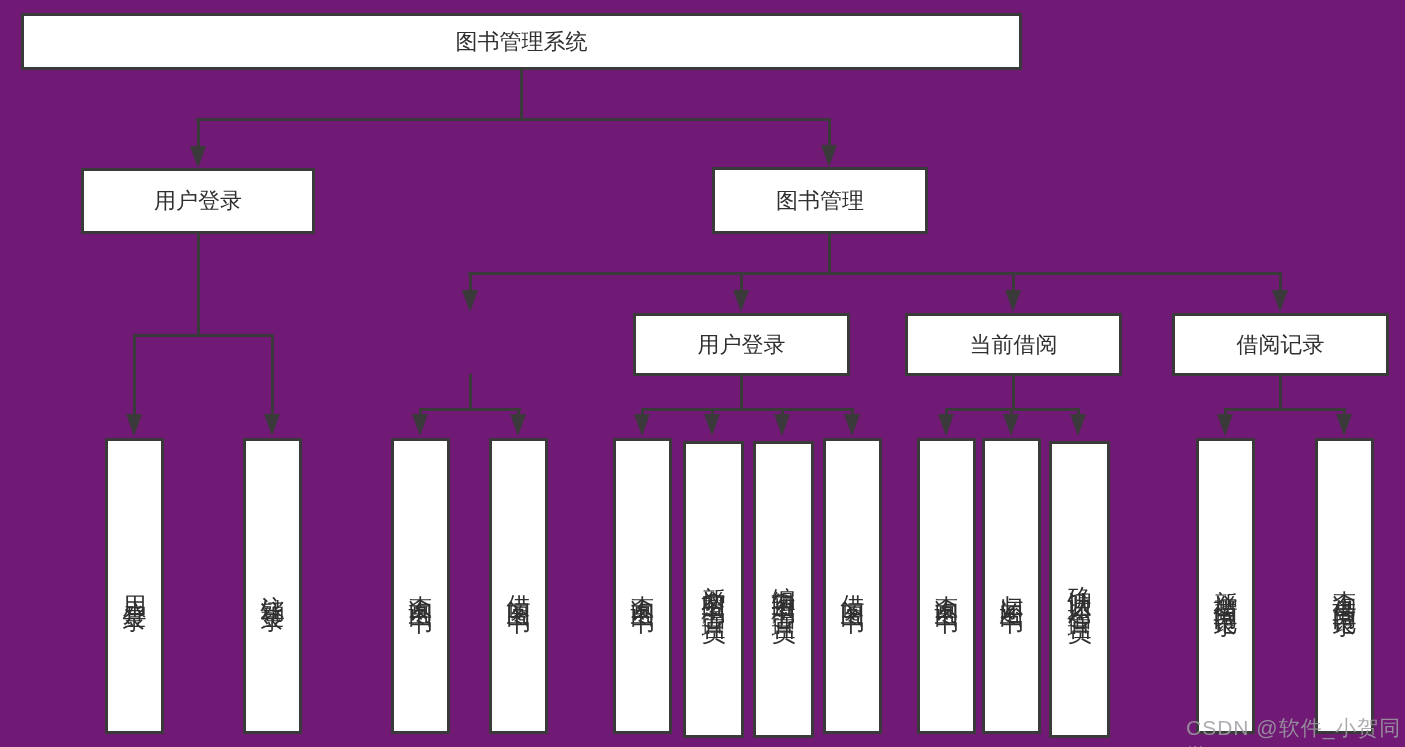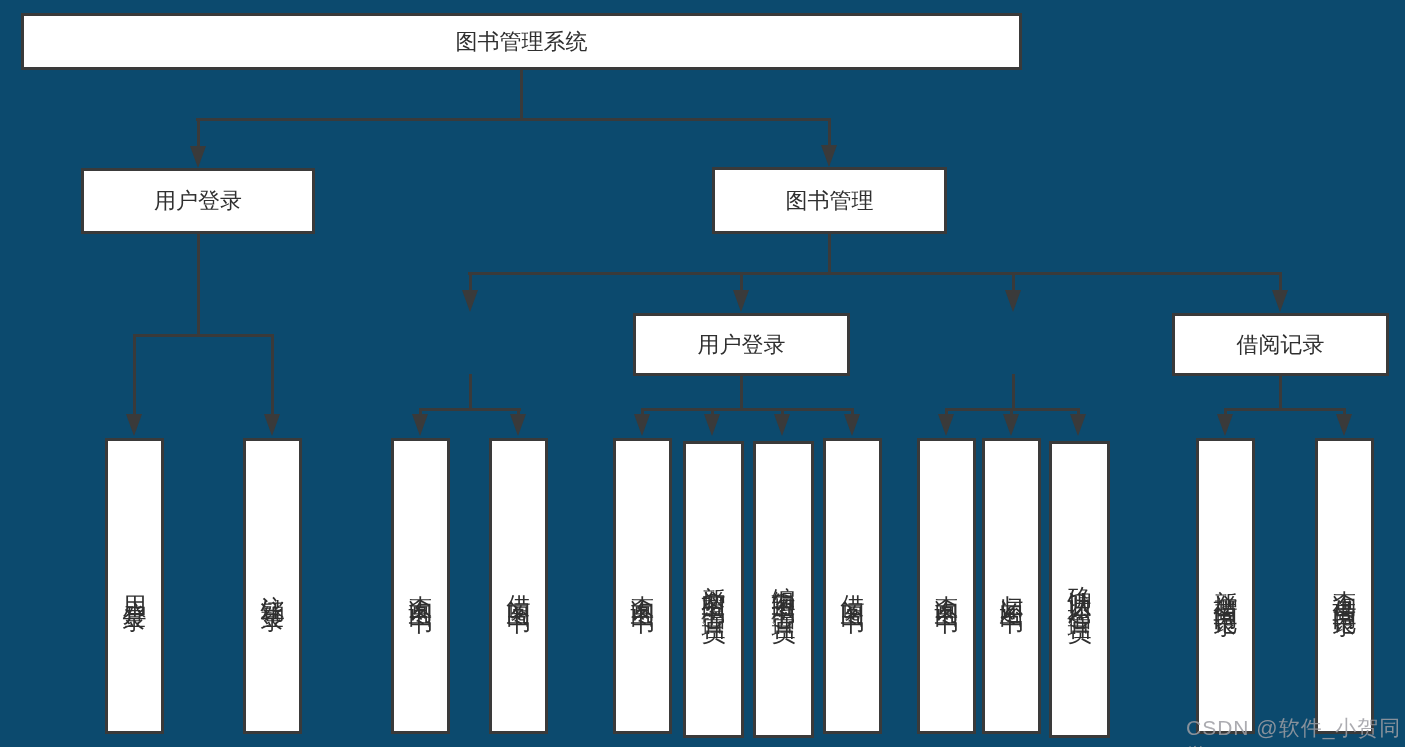--- a/index.html
+++ b/index.html
@@ -1,17 +1,17 @@
 <!DOCTYPE html>
 <html><head>
 <meta charset="utf-8">
 <style>
   html,body{margin:0;padding:0;background:#ffffff;}
   .stage{
-    position:relative;width:1405px;height:747px;background:#0c4a6e;overflow:hidden;
+    position:relative;width:1405px;height:747px;background:#701a75;overflow:hidden;
     font-family:"Liberation Sans","DejaVu Sans",sans-serif;color:#2f2f2f;
   }
   .box{
     position:absolute;box-sizing:border-box;border:3px solid #3a3a3a;background:#ffffff;
     display:flex;align-items:center;justify-content:center;
     font-size:22px;color:#2f2f2f;line-height:1;white-space:nowrap;
   }
   .v{
     writing-mode:vertical-rl;text-orientation:mixed;
     font-size:24px;letter-spacing:5px;white-space:normal;
@@ -36,41 +36,42 @@
   <div class="box" style="left:21px;top:13px;width:1001px;height:57px">图书管理系统</div>
 
   <i class="vl" style="left:519.5px;top:69px;height:50px"></i>
   <i class="hl" style="left:196px;top:118px;width:635px"></i>
   <i class="vl" style="left:196.5px;top:118px;height:32px"></i>
   <i class="vl" style="left:828px;top:118px;height:32px"></i>
   <i class="ar" style="left:189.5px;top:146px"></i>
   <i class="ar" style="left:821px;top:145px"></i>
 
   <div class="box" style="left:81px;top:168px;width:234px;height:66px">用户登录</div>
-  <div class="box" style="left:712px;top:167px;width:235px;height:67px">图书管理</div>
+  <div class="box" style="left:712px;top:167px;width:216px;height:67px">图书管理</div>
 
   <i class="vl" style="left:196.5px;top:232px;height:104px"></i>
   <i class="hl" style="left:133px;top:334px;width:141px"></i>
   <i class="vl" style="left:133px;top:334px;height:82px"></i>
   <i class="vl" style="left:271px;top:334px;height:82px"></i>
   <i class="ar" style="left:126px;top:414px"></i>
   <i class="ar" style="left:264px;top:414px"></i>
 
   <i class="vl" style="left:828px;top:232px;height:43px"></i>
   <i class="hl" style="left:468px;top:272px;width:814px"></i>
   <i class="vl" style="left:468.5px;top:272px;height:20px"></i>
   <i class="vl" style="left:740px;top:272px;height:20px"></i>
   <i class="vl" style="left:1012px;top:272px;height:20px"></i>
   <i class="vl" style="left:1279px;top:272px;height:20px"></i>
   <i class="ar" style="left:461.5px;top:290px"></i>
   <i class="ar" style="left:733px;top:290px"></i>
   <i class="ar" style="left:1005px;top:290px"></i>
   <i class="ar" style="left:1272px;top:290px"></i>
 
   <div class="box" style="left:633px;top:313px;width:217px;height:63px">用户登录</div>
+  <div class="box" style="left:905px;top:313px;width:217px;height:63px">当前借阅</div>
   <div class="box" style="left:1172px;top:313px;width:217px;height:63px">借阅记录</div>
 
   <i class="vl" style="left:468.5px;top:374px;height:37px"></i>
   <i class="vl" style="left:740px;top:374px;height:37px"></i>
   <i class="vl" style="left:1012px;top:374px;height:37px"></i>
   <i class="vl" style="left:1279px;top:374px;height:37px"></i>
 
   <i class="hl" style="left:419px;top:408px;width:102px"></i>
   <i class="hl" style="left:641px;top:408px;width:213px"></i>
   <i class="hl" style="left:945px;top:408px;width:135px"></i>

